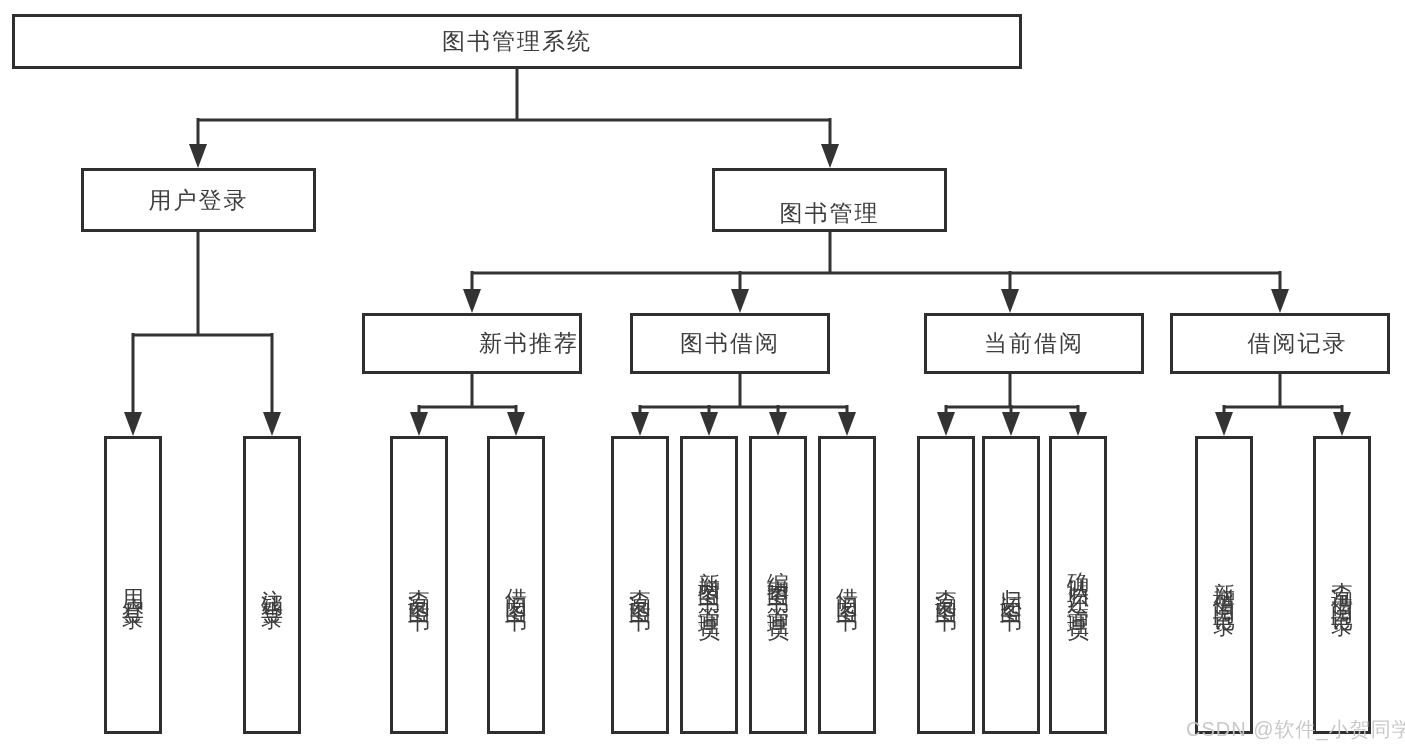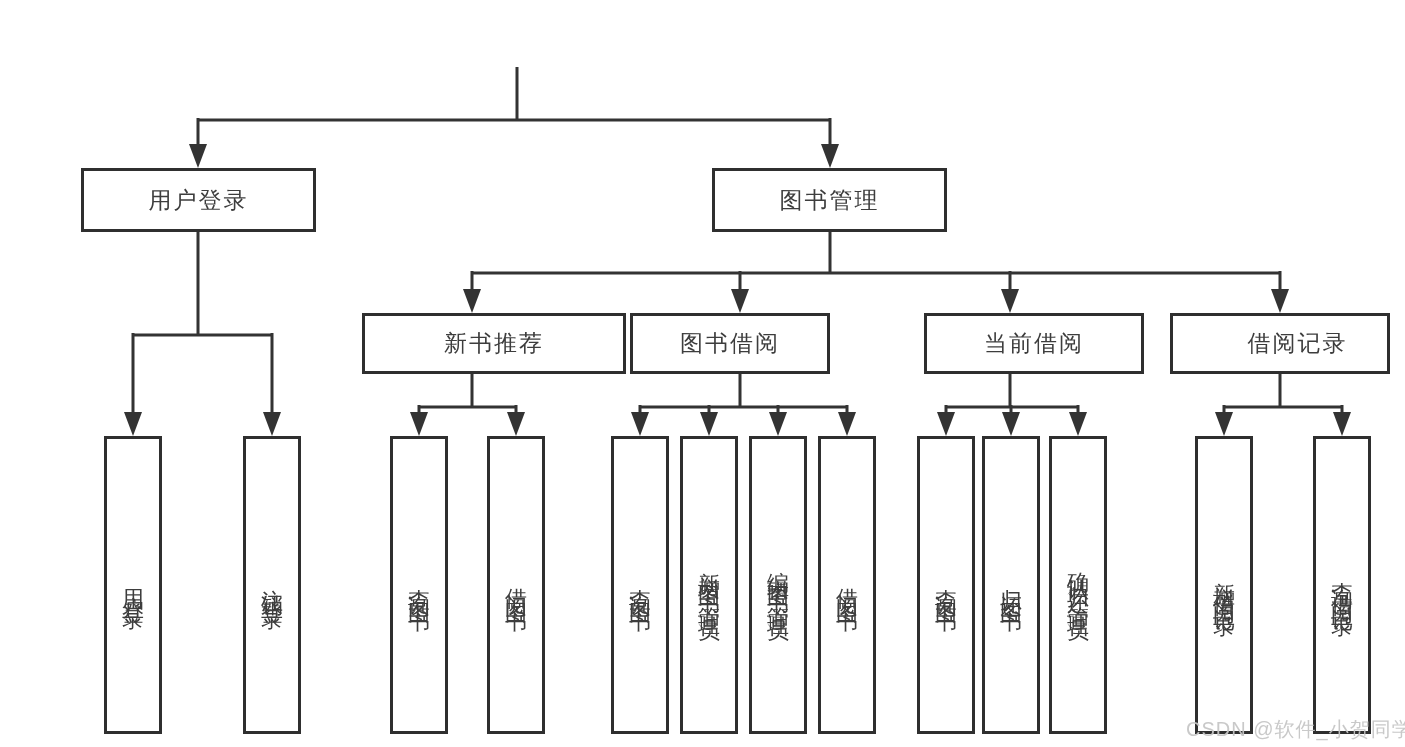--- a/index.html
+++ b/index.html
@@ -82,29 +82,32 @@
       <polygon points="769,412 787,412 778,436"></polygon>
       <polygon points="838,412 856,412 847,436"></polygon>
       <polygon points="937,412 955,412 946,436"></polygon>
       <polygon points="1002,412 1020,412 1011,436"></polygon>
       <polygon points="1069,412 1087,412 1078,436"></polygon>
       <polygon points="1215,412 1233,412 1224,436"></polygon>
       <polygon points="1333,412 1351,412 1342,436"></polygon>
     </g>
   </svg>
 
+  <div class="node" style="left:12px; top:14px; width:1010px; height:55px;">
+    <span class="h-label">图书管理系统</span>
+  </div>
 
   <div class="node" style="left:81px; top:168px; width:235px; height:64px;">
     <span class="h-label">用户登录</span>
   </div>
-  <div class="node" style="left:712px; top:168px; width:235px; height:64px;">
+  <div class="node" style="left:712px; top:168px; width:235px; height:64px;align-items:flex-end;">
     <span class="h-label">图书管理</span>
   </div>
 
-  <div class="node" style="left:362px; top:313px; width:264px; height:61px;">
+  <div class="node" style="left:362px; top:313px; width:220px; height:61px;justify-content:flex-end;">
     <span class="h-label">新书推荐</span>
   </div>
   <div class="node" style="left:630px; top:313px; width:200px; height:61px;">
     <span class="h-label">图书借阅</span>
   </div>
   <div class="node" style="left:900px; top:313px; width:220px; height:61px;margin-left:24px;">
     <span class="h-label">当前借阅</span>
   </div>
   <div class="node" style="left:1170px; top:313px; width:220px; height:61px;padding-left:35px;">
     <span class="h-label">借阅记录</span>

